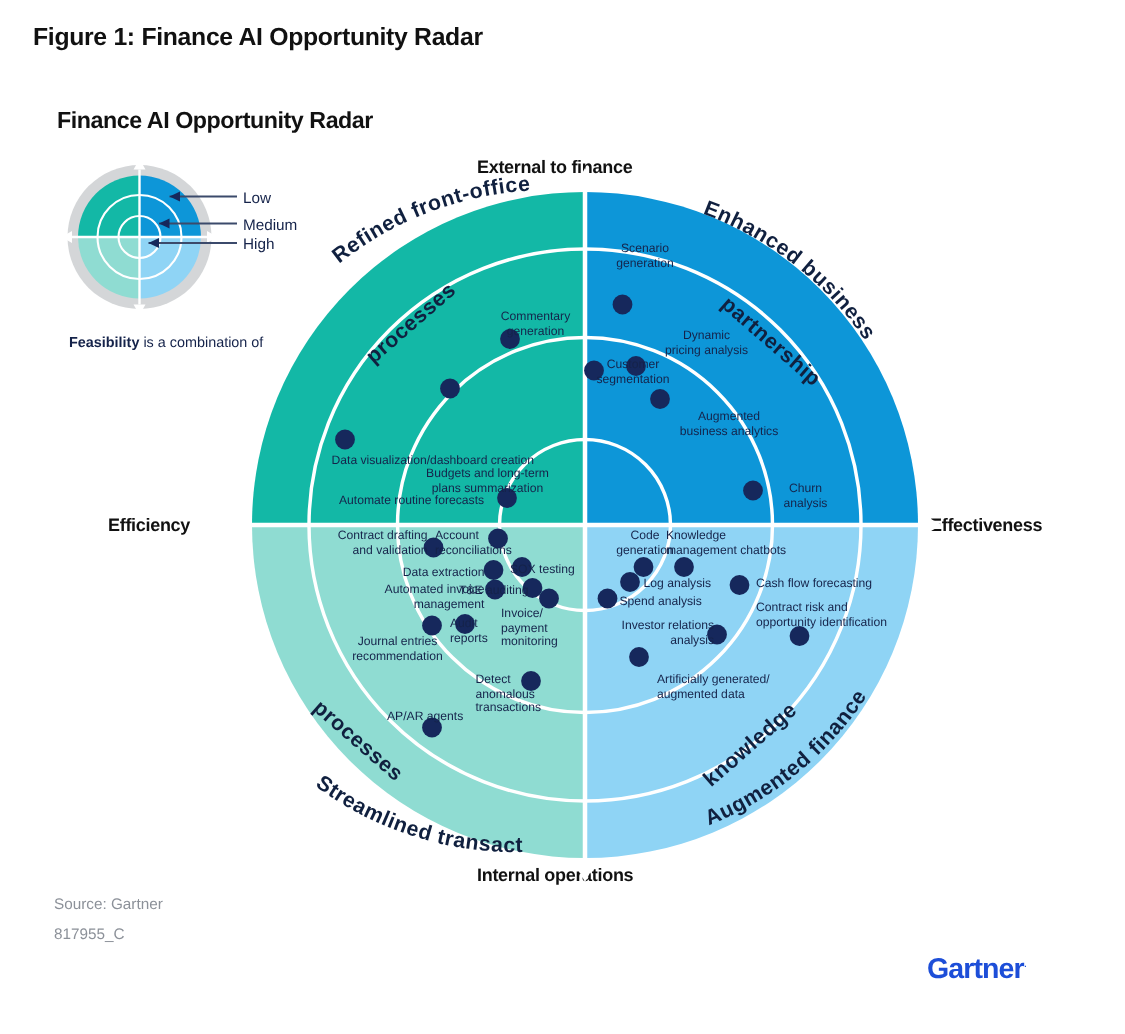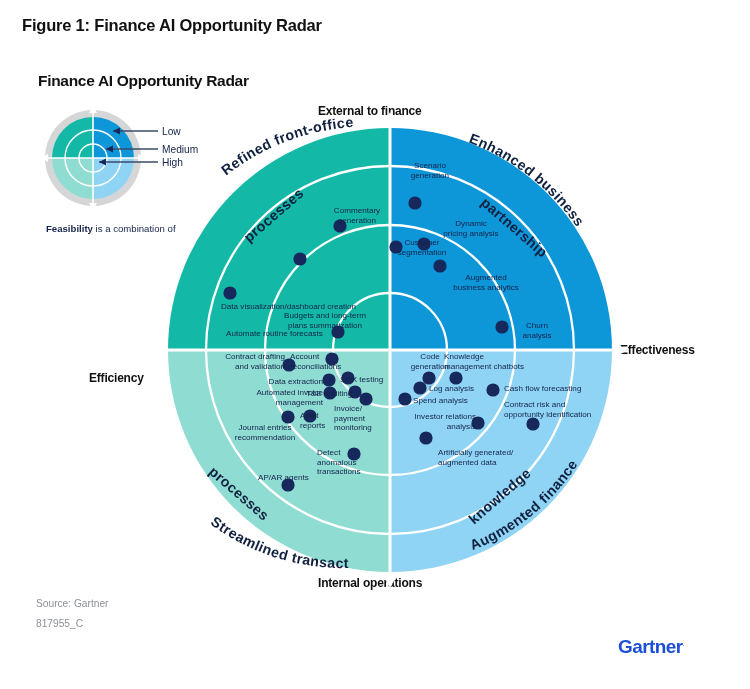--- a/index.html
+++ b/index.html
@@ -30,21 +30,21 @@
   #legend-note li:before{
     content:"\2022";position:absolute;left:-9px;top:0;color:#15234a;
   }
   #radar-wrap{position:absolute;left:0;top:0;width:750px;height:689px;}
   .axis-label{
     position:absolute;font-size:12px;font-weight:bold;color:#111111;
     letter-spacing:-0.2px;white-space:nowrap;
   }
   #label-external{left:318px;top:104px;}
   #label-internal{left:318px;top:576px;}
-  #label-efficiency{left:89px;top:343px;margin-top:28px;}
+  #label-efficiency{left:72px;top:343px;}
   #label-effectiveness{left:620px;top:343px;}
   #source-line{
     position:absolute;left:36px;top:598px;
     font-size:10.2px;color:#8c9199;
   }
   #figure-id{
     position:absolute;left:36px;top:618px;
     font-size:10.2px;color:#8c9199;
   }
   #gartner-logo{

